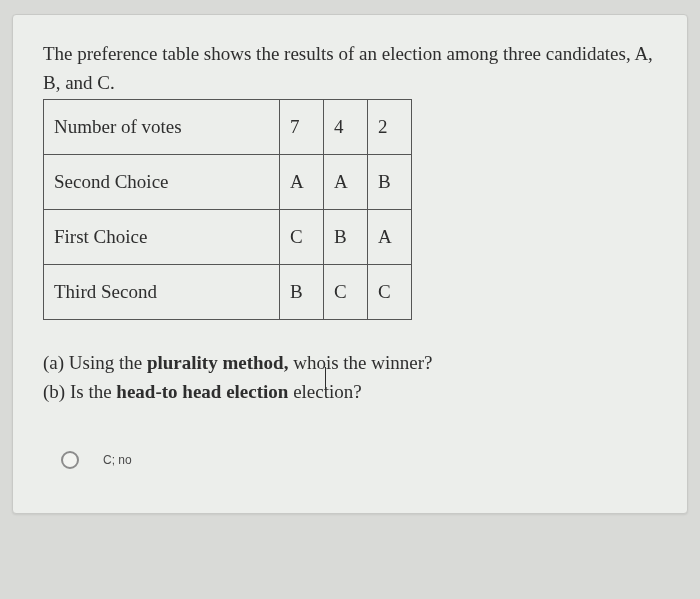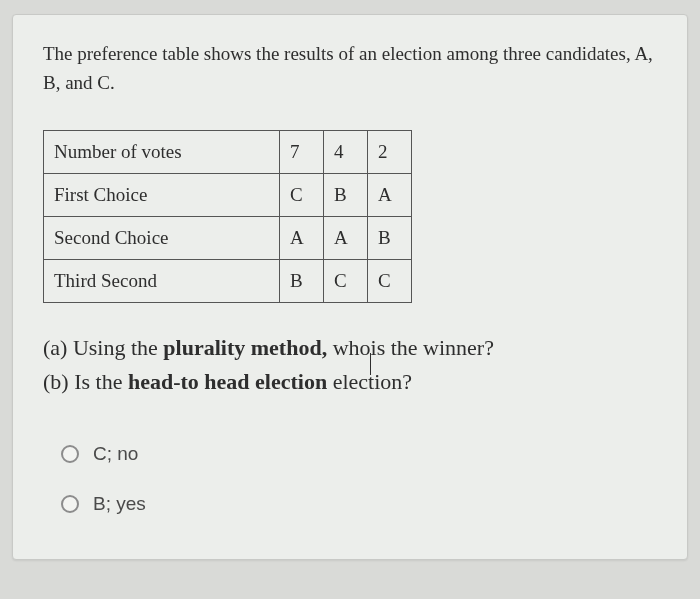--- a/index.html
+++ b/index.html
@@ -15,37 +15,37 @@
   .card {
     background: #eceeeb;
     border: 1px solid #c8c9c6;
     border-radius: 4px;
     padding: 24px 30px 30px 30px;
     box-shadow: 0 1px 2px rgba(0,0,0,0.08);
   }
   .intro {
     font-size: 19px;
     line-height: 1.55;
-    margin-bottom: 32px;
+    margin-bottom: 1px;
   }
   table.pref {
     border-collapse: collapse;
     margin-bottom: 28px;
   }
   table.pref td {
     border: 1px solid #555;
-    padding: 10px 10px;
+    padding: 16px 10px;
     font-size: 19px;
     vertical-align: middle;
     background: #eceeeb;
   }
   table.pref td.label { width: 236px; }
   table.pref td.v { width: 44px; }
   .questions {
-    font-size: 22px;
+    font-size: 19px;
     line-height: 1.55;
     margin-bottom: 30px;
   }
   .questions .cursor {
     display: inline-block;
     width: 0;
     position: relative;
   }
   .questions .cursor::after {
     content: "";
@@ -56,23 +56,23 @@
     height: 22px;
     background: #2e2e2e;
   }
   .options {
     padding-left: 18px;
     font-family: -apple-system, BlinkMacSystemFont, 'Segoe UI', Arial, sans-serif;
   }
   .opt {
     display: flex;
     align-items: center;
-    gap: 14px;
+    gap: 24px;
     padding: 14px 0;
-    font-size: 19px;
+    font-size: 12px;
     color: #4a4a4a;
     cursor: pointer;
   }
   .radio {
     width: 18px;
     height: 18px;
     border: 2px solid #8c8c8c;
     border-radius: 50%;
     flex: 0 0 18px;
     background: #f3f4f1;
@@ -87,30 +87,30 @@
 
   <table class="pref">
     <tbody>
         <tr>
       <td class="label">Number of votes</td>
       <td class="v">7</td>
       <td class="v">4</td>
       <td class="v">2</td>
     </tr>
     <tr>
+      <td class="label">Second Choice</td>
+      <td class="v">A</td>
+      <td class="v">A</td>
+      <td class="v">B</td>
+    </tr>
+    <tr>
       <td class="label">First Choice</td>
       <td class="v">C</td>
       <td class="v">B</td>
       <td class="v">A</td>
-    </tr>
-    <tr>
-      <td class="label">Second Choice</td>
-      <td class="v">A</td>
-      <td class="v">A</td>
-      <td class="v">B</td>
     </tr>
     <tr>
       <td class="label">Third Second</td>
       <td class="v">B</td>
       <td class="v">C</td>
       <td class="v">C</td>
     </tr>
   </tbody>
     </table>
 
@@ -121,19 +121,15 @@
     <div>
       <span>(b) Is the </span><b>head-to head election</b><span> election?</span>
     </div>
   </div>
 
   <div class="options">
     <div class="opt">
       <span class="radio"></span>
       <span>C; no</span>
     </div>
-    <div class="opt">
-      <span class="radio"></span>
-      <span>B; yes</span>
-    </div>
   </div>
 
 </div>
 
 </body></html>

